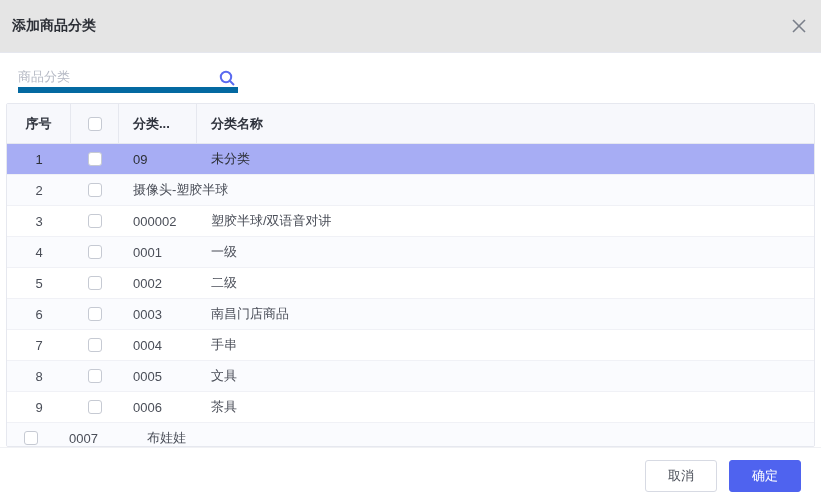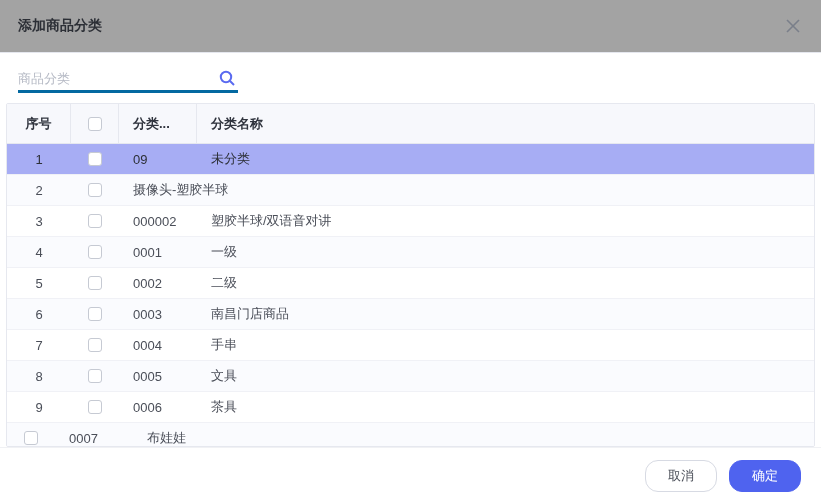--- a/index.html
+++ b/index.html
@@ -1,25 +1,25 @@
 <!DOCTYPE html>
 <html><head>
 <meta charset="utf-8">
 <style>
   * { box-sizing: border-box; margin: 0; padding: 0; }
   html, body { width: 821px; height: 504px; font-family: "Microsoft YaHei", "PingFang SC", Arial, sans-serif; background: #fff; }
   .modal { width: 821px; height: 504px; display: flex; flex-direction: column; background: #fff; }
 
-  .modal-header { height: 54px; background: #a3a3a3; display: flex; align-items: center; padding: 0 18px; border-bottom: 1px solid #e5e7ee; }
+  .modal-header { height: 54px; background: #e5e5e5; display: flex; align-items: center; padding: 0 12px; border-bottom: 1px solid #e5e7ee; }
   .modal-title { font-size: 14px; font-weight: 700; color: #2c2f36; flex: 1; }
   .close-icon { width: 20px; height: 20px; display: flex; align-items: center; justify-content: center; cursor: pointer; color: #7a7f8a; }
   .close-icon svg { width: 14px; height: 14px; stroke: #7a7f8a; stroke-width: 1.6; }
 
   .search-row { padding: 12px 18px 10px; }
-  .search-wrap { position: relative; width: 220px; border-bottom: 3px solid #0369a1; height: 28px; display: flex; }
+  .search-wrap { position: relative; width: 220px; border-bottom: 6px solid #0369a1; height: 28px; display: flex; align-items: center; }
   .search-input { border: none; outline: none; width: 100%; font-size: 13px; color: #333; padding-right: 24px; background: transparent; height: 26px; }
   .search-input::placeholder { color: #b5b9c4; }
   .search-icon { position: absolute; right: 2px; top: 4px; width: 18px; height: 18px; color: #5a6af0; }
   .search-icon svg { stroke: #5a6af0; stroke-width: 2; fill: none; }
 
   .table-wrap { margin: 0 6px; border: 1px solid #e6e8ef; border-radius: 2px; height: 350px; overflow: hidden; position: relative; }
   .thead { display: flex; height: 40px; background: #f7f8fc; border-bottom: 1px solid #e6e8ef; font-size: 13px; font-weight: 700; color: #30343e; }
   .col { display: flex; align-items: center; padding: 0 14px; border-right: 1px solid #e6e8ef; overflow: hidden; white-space: nowrap; }
   .col:last-child { border-right: none; }
   .col-idx  { width: 64px; justify-content: center; }
@@ -34,21 +34,21 @@
   .row .col { border-right: none; }
 
   .chk { width: 14px; height: 14px; border: 1px solid #c6cad3; border-radius: 3px; background: #fff; cursor: pointer; }
 
   
   .tbody::-webkit-scrollbar { width: 8px; }
   .tbody::-webkit-scrollbar-thumb { background: #c7cad3; border-radius: 4px; }
   .tbody::-webkit-scrollbar-track { background: #f1f2f6; }
 
   .footer { height: 58px; display: flex; align-items: center; justify-content: flex-end; gap: 12px; padding: 0 20px; border-top: 1px solid #f0f1f4; }
-  .btn { min-width: 72px; height: 32px; border-radius: 13px; font-size: 13px; display: flex; align-items: center; justify-content: center; cursor: pointer; }
+  .btn { min-width: 72px; height: 32px; border-radius: 3px; font-size: 13px; display: flex; align-items: center; justify-content: center; cursor: pointer; }
   .btn-default { background: #fff; border: 1px solid #d7dae3; color: #4a4e58; }
   .btn-primary { background: #4f63ef; border: 1px solid #4f63ef; color: #fff; text-align: center; }
 </style>
 </head>
 <body>
 
 <div class="modal">
 
   <div class="modal-header">
     <div class="modal-title">添加商品分类</div>

